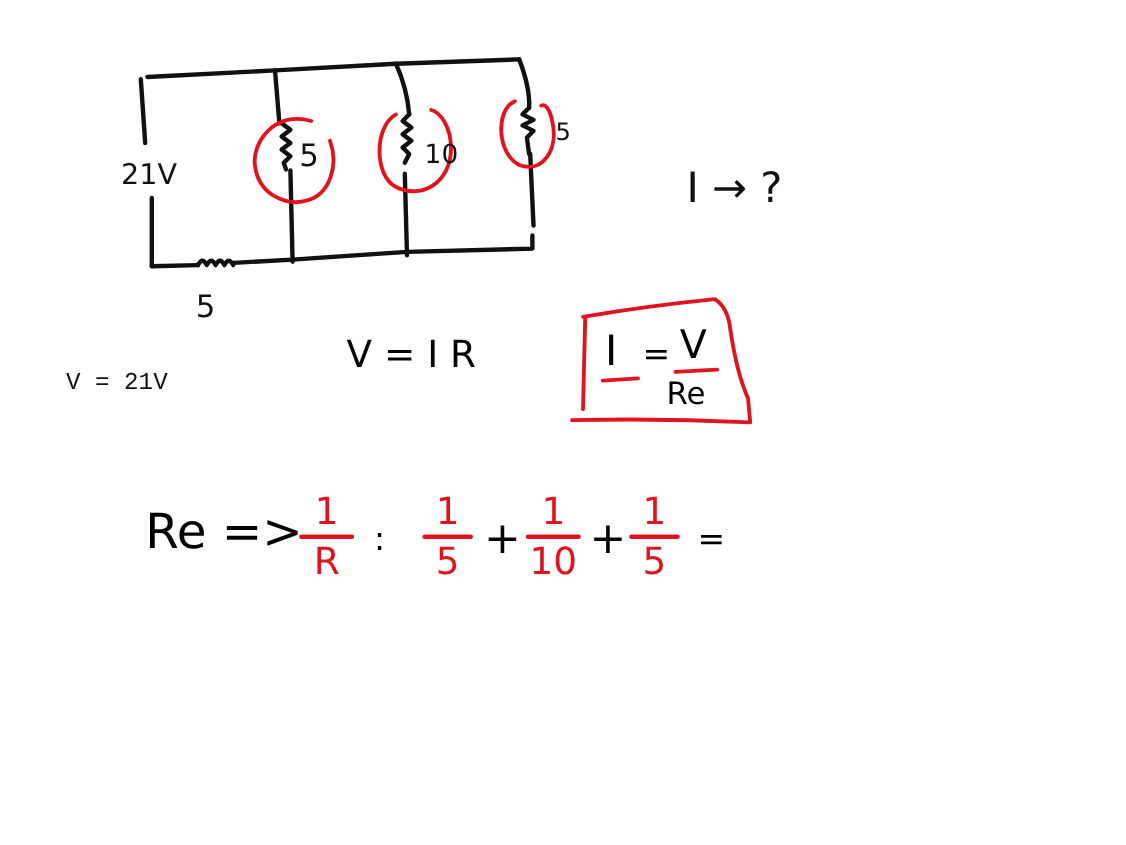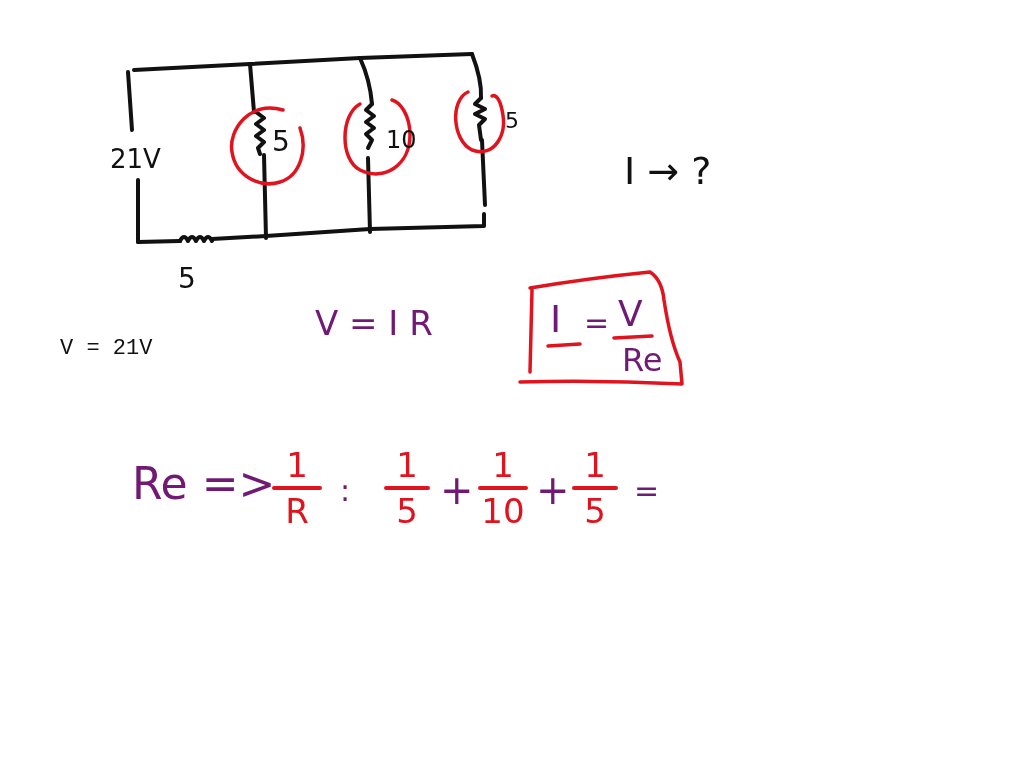--- a/index.html
+++ b/index.html
@@ -3,21 +3,21 @@
   <meta charset="utf-8">
   <style>
     html, body { margin: 0; padding: 0; background: #ffffff; }
     body { width: 1024px; height: 768px; position: relative; overflow: hidden; }
     svg#board { position: absolute; left: 0; top: 0; }
     .ink { fill: none; stroke-linecap: round; stroke-linejoin: round; }
     .blk { stroke: #111111; stroke-width: 4; }
     .red { stroke: #e0141e; stroke-width: 3.5; }
     .txt { position: absolute; font-family: "DejaVu Sans", sans-serif; white-space: nowrap; line-height: 1; }
     .t-blk { color: #111111; }
-    .t-red { color: #701a75; }
+    .t-red { color: #000000; }
     .frac { position: absolute; display: flex; flex-direction: column; align-items: center; font-family: "DejaVu Sans", sans-serif; color: #e0141e; }
     .frac .num, .frac .den { font-size: 34px; line-height: 1; }
     .frac .bar { width: 100%; height: 4px; background: #e0141e; margin: 4px 0; border-radius: 2px; }
   </style>
 </head>
 <body>
 
 <svg id="board" width="1024" height="768" viewBox="0 0 1024 768">
 
   <g>
@@ -64,21 +64,21 @@
 
 <div class="txt t-blk" style="left:624px; top:152px; font-size:38px;">I → ?</div>
 
 <div class="txt t-blk" style="left:60px; top:338px; font-size:22px;font-family:Liberation Mono, monospace;">V = 21V</div>
 
 <div class="txt t-red" style="left:315px; top:306px; font-size:34px;">V = I R</div>
 
 <div class="txt t-red" style="left:550px; top:300px; font-size:38px;">I</div>
 <div class="txt t-red" style="left:584px; top:308px; font-size:30px;">=</div>
 <div class="txt t-red" style="left:618px; top:296px; font-size:36px;">V</div>
-<div class="txt t-red" style="left:622px; top:344px; font-size:32px;">Re</div>
+<div class="txt t-red" style="left:606px; top:344px; font-size:28px;">Re</div>
 
 <div class="txt t-red" style="left:132px; top:462px; font-size:44px;">Re =&gt;</div>
 
 <div class="frac" style="left:272px; top:448px; width:50px;">
   <span class="num">1</span>
   <span class="bar"></span>
   <span class="den">R</span>
 </div>
 <div class="txt t-red" style="left:340px; top:476px; font-size:30px;">:</div>
 

